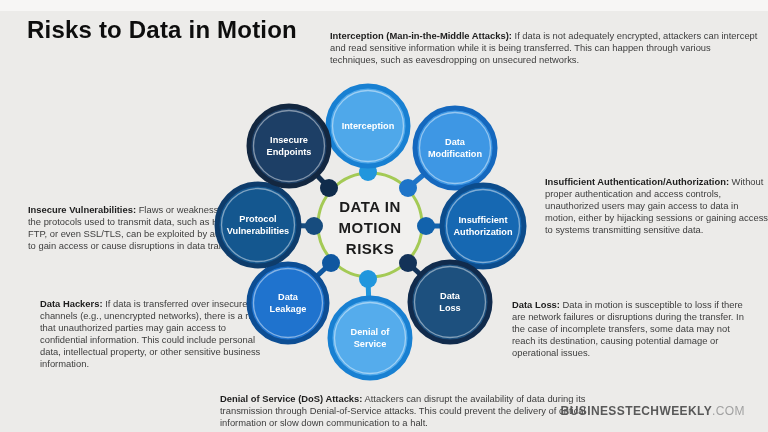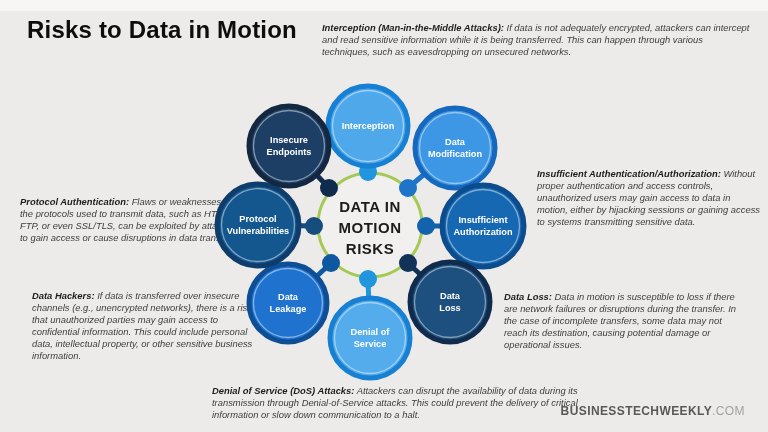--- a/index.html
+++ b/index.html
@@ -7,22 +7,22 @@
     position:relative;width:768px;height:432px;overflow:hidden;
     background:#ecebe9;
     font-family:"Liberation Sans","DejaVu Sans",sans-serif;
   }
   .top-band{position:absolute;top:0;left:0;right:0;height:11px;background:#f7f6f5;}
   .page-title{
     position:absolute;left:27px;top:16px;margin:0;
     font-size:24px;font-weight:bold;color:#0d0d0d;letter-spacing:.2px;
   }
   .tblock{
-    position:absolute;margin:0;
-    font-size:9.4px;line-height:1.28;color:#3d3d3d;font-style:italic;
+    position:absolute;margin:8px;
+    font-size:9.4px;line-height:1.28;color:#3d3d3d;
   }
   .tblock b{color:#1d1d1d;}
   .b-interception{left:322px;top:22px;width:428px;}
   .b-insecure{left:30px;top:100px;width:214px;}
   .b-protocol{left:20px;top:196px;width:220px;}
   .b-leakage{left:32px;top:290px;width:224px;}
   .b-modification{left:508px;top:96px;width:242px;}
   .b-insufficient{left:537px;top:168px;width:226px;}
   .b-loss{left:504px;top:291px;width:242px;}
   .b-dos{left:212px;top:385px;width:384px;}
@@ -39,21 +39,21 @@
 <body>
 
 <div class="canvas">
   <div class="top-band"></div>
 
   <h1 class="page-title">Risks to Data in Motion</h1>
 
   <p class="tblock b-interception"><b>Interception (Man-in-the-Middle Attacks):</b><span> If data is not adequately encrypted, attackers can intercept and read sensitive information while it is being transferred. This can happen through various techniques, such as eavesdropping on unsecured networks.</span></p>
 
 
-  <p class="tblock b-protocol"><b>Protocol Authentication:</b><span> Flaws or weaknesses in the protocols used to transmit data, such as HTTP, FTP, or even SSL/TLS, can be exploited by attackers to gain access or cause disruptions in data transfer.</span></p>
+  <p class="tblock b-protocol"><b>Insecure Vulnerabilities:</b><span> Flaws or weaknesses in the protocols used to transmit data, such as HTTP, FTP, or even SSL/TLS, can be exploited by attackers to gain access or cause disruptions in data transfer.</span></p>
 
   <p class="tblock b-leakage"><b>Data Hackers:</b><span> If data is transferred over insecure channels (e.g., unencrypted networks), there is a risk that unauthorized parties may gain access to confidential information. This could include personal data, intellectual property, or other sensitive business information.</span></p>
 
 
   <p class="tblock b-insufficient"><b>Insufficient Authentication/Authorization:</b><span> Without proper authentication and access controls, unauthorized users may gain access to data in motion, either by hijacking sessions or gaining access to systems transmitting sensitive data.</span></p>
 
   <p class="tblock b-loss"><b>Data Loss:</b><span> Data in motion is susceptible to loss if there are network failures or disruptions during the transfer. In the case of incomplete transfers, some data may not reach its destination, causing potential damage or operational issues.</span></p>
 
   <p class="tblock b-dos"><b>Denial of Service (DoS) Attacks:</b><span> Attackers can disrupt the availability of data during its transmission through Denial-of-Service attacks. This could prevent the delivery of critical information or slow down communication to a halt.</span></p>
 

